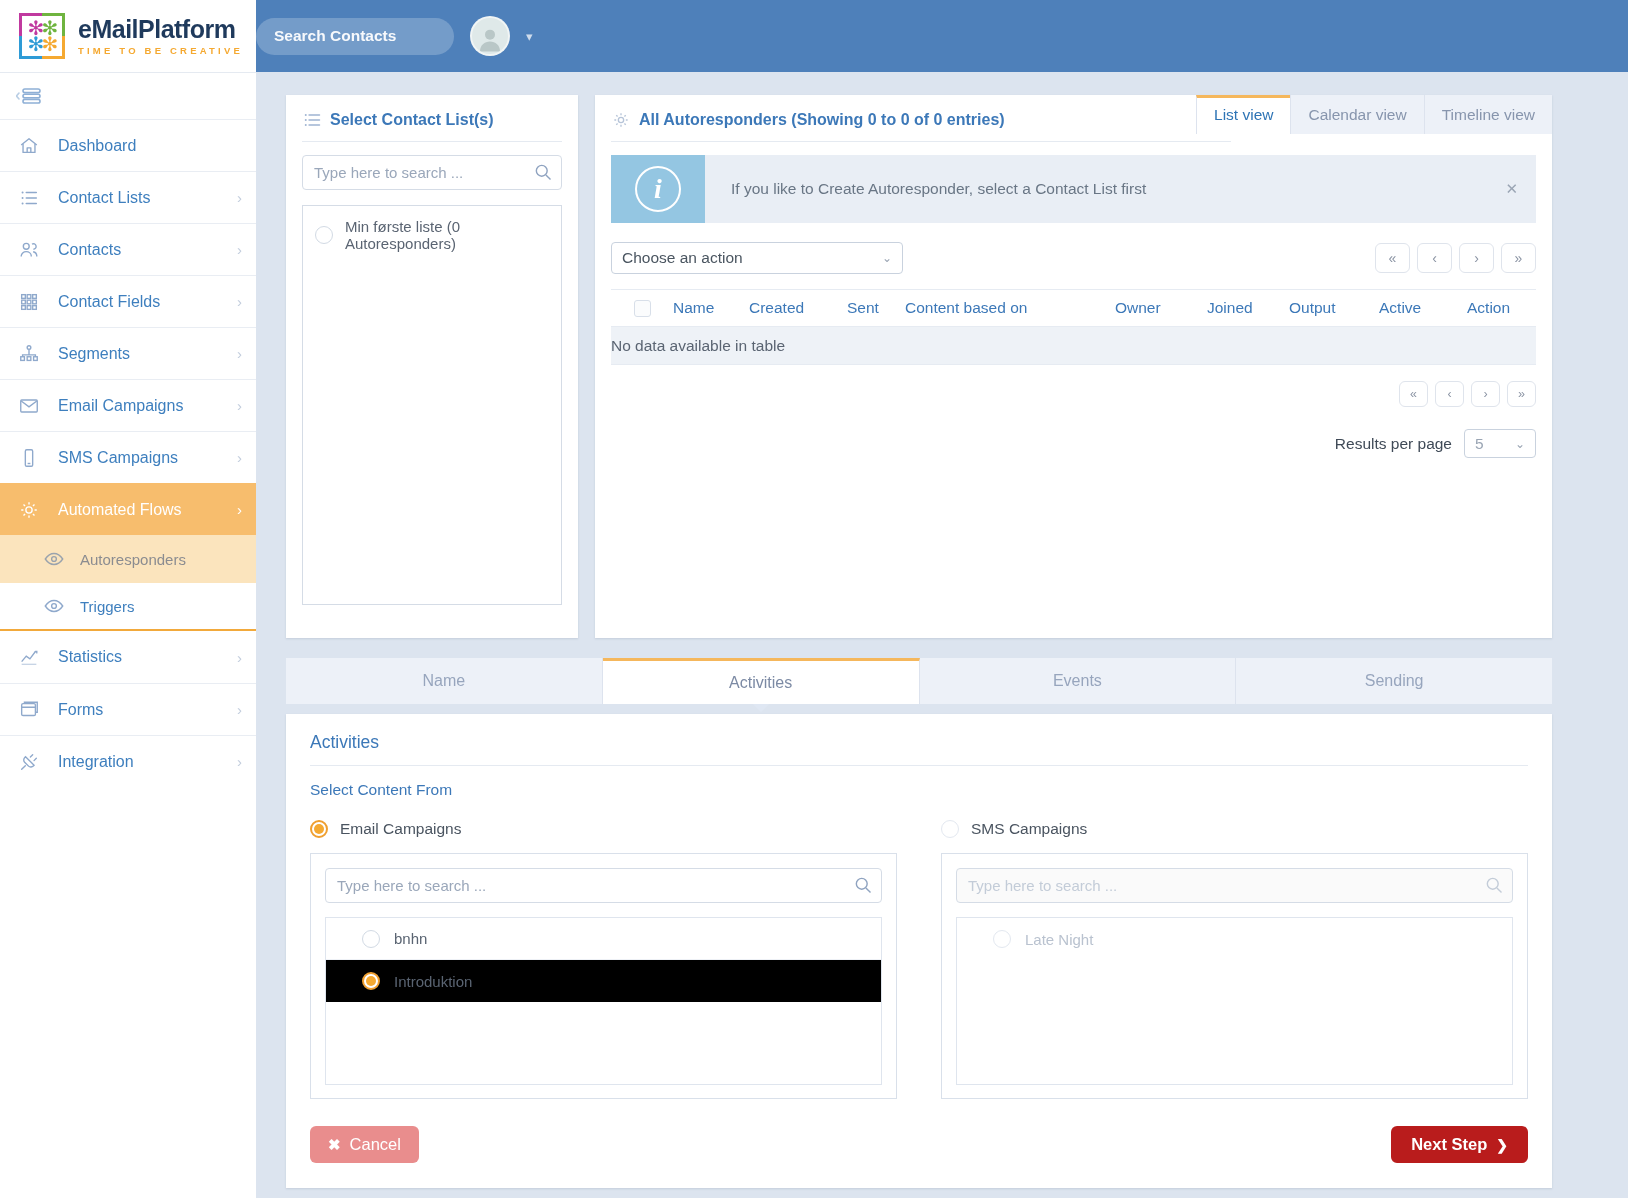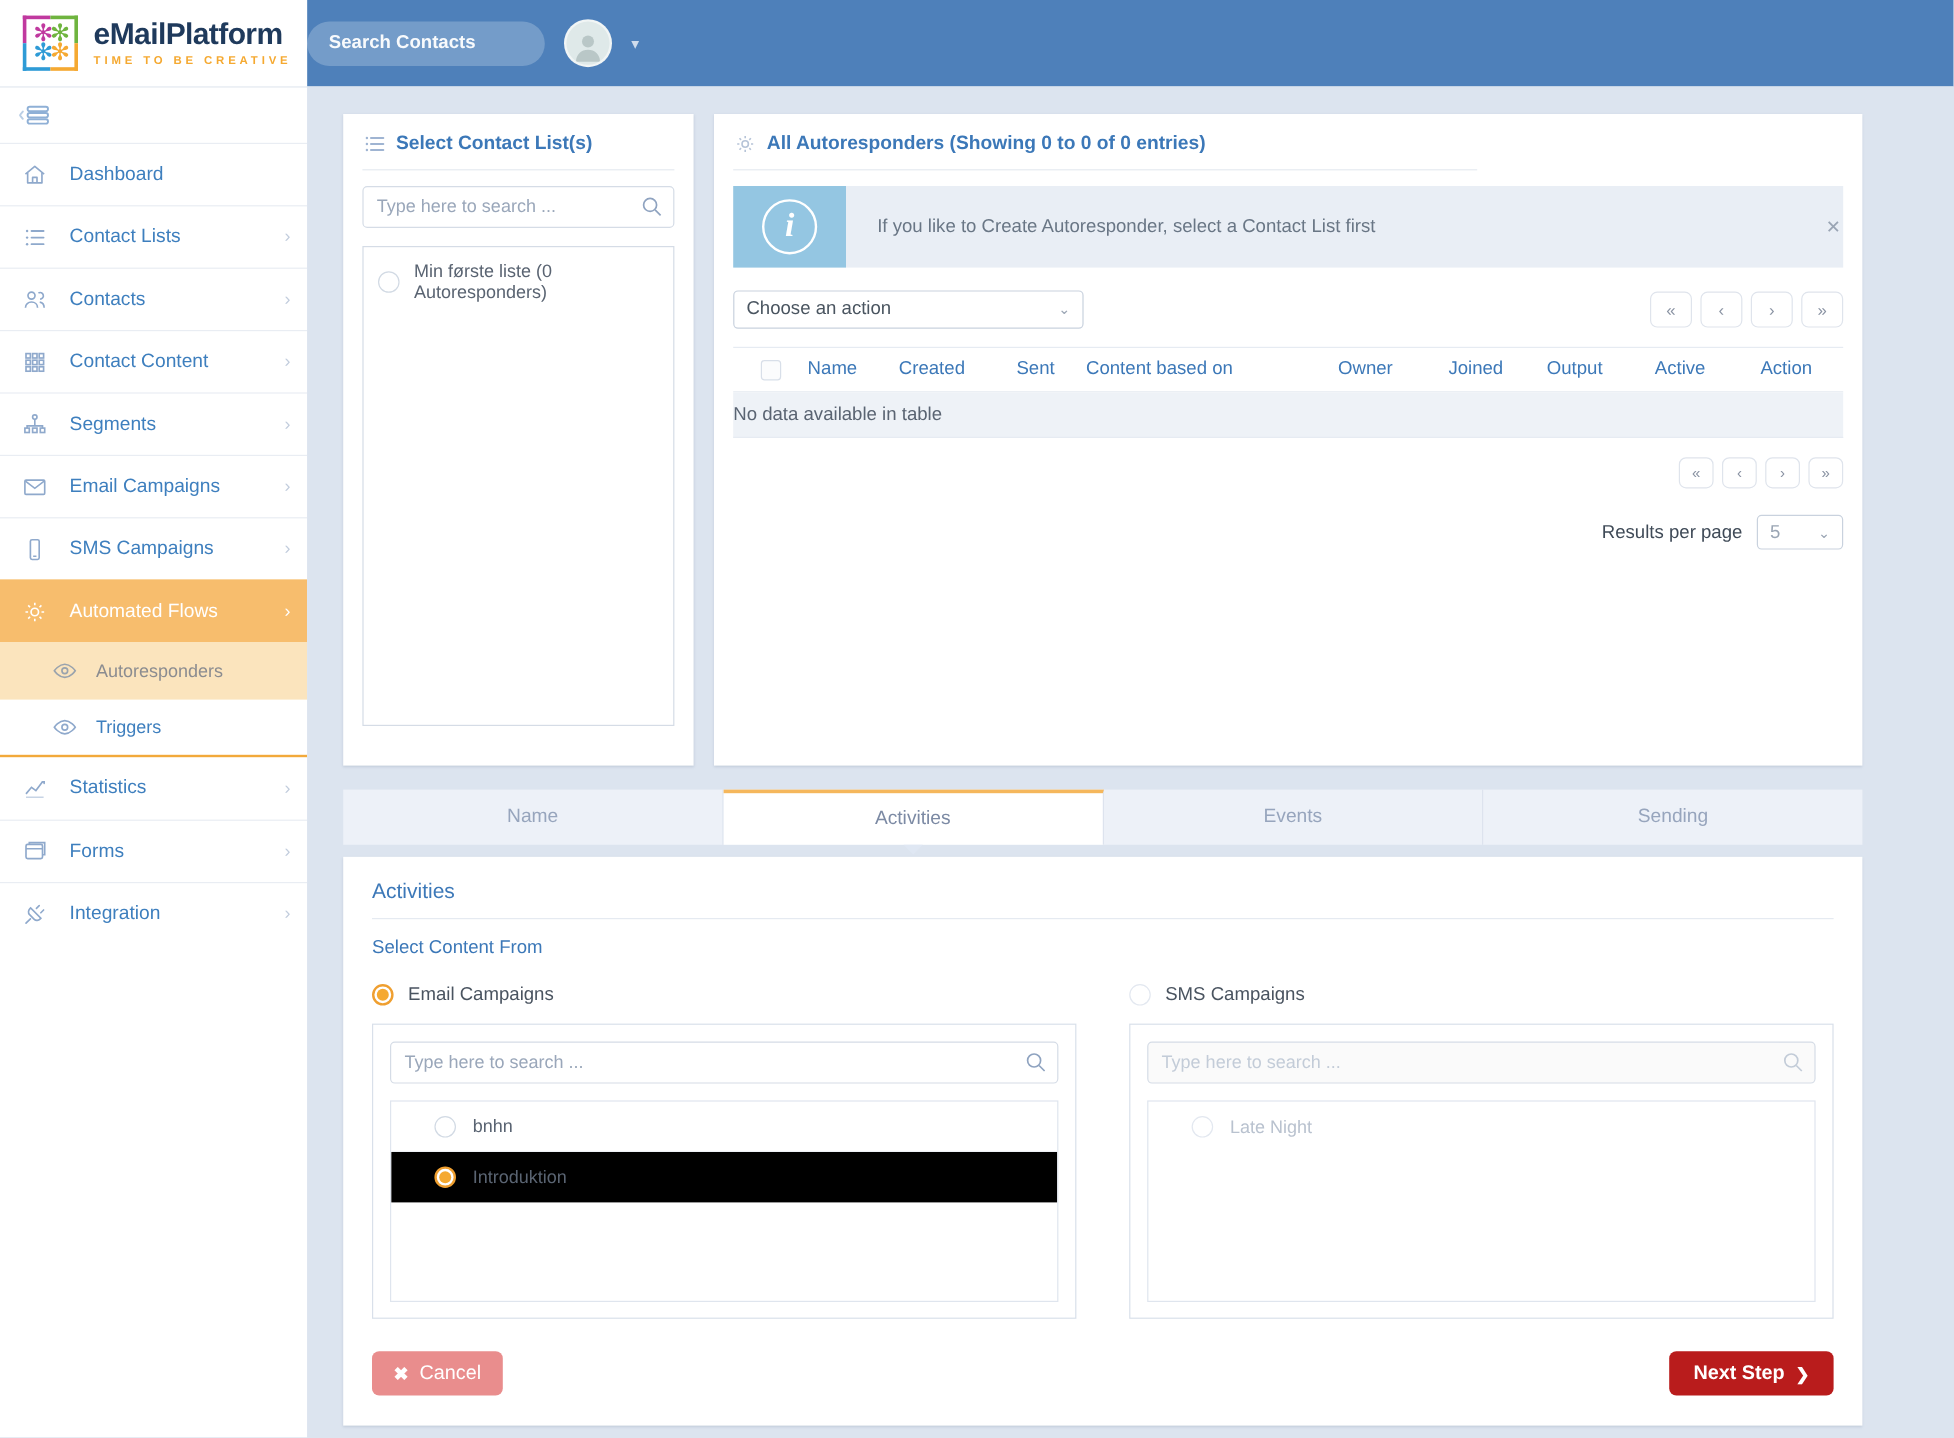--- a/index.html
+++ b/index.html
@@ -57,21 +57,21 @@
   .radio.sel { border:2px solid #ef9f30; }
   .radio.sel::after { content:""; position:absolute; inset:2px; border-radius:50%; background:#f5a931; }
 
   .auto-card { flex:1; position:relative; padding:15px 16px 0; }
   .view-tabs { position:absolute; top:0; right:0; display:flex; }
   .view-tab { padding:11px 17px 10px; background:#edf1f8; border-left:1px solid #dde3ee; color:#8795ad; font-size:15.5px; cursor:pointer; }
   .view-tab.active { background:#fff; color:#2e74b5; border-top:3px solid #f5b75c; padding-top:8px; }
   .banner { display:flex; margin-top:13px; height:68px; }
   .banner-ic { width:94px; background:#94c6e2; display:flex; align-items:center; justify-content:center; }
   .info-circ { width:46px; height:46px; border-radius:50%; border:2.5px solid #fff; color:#fff; font-family:"Liberation Serif", serif; font-style:italic; font-size:28px; display:flex; align-items:center; justify-content:center; font-weight:bold; }
-  .banner-body { flex:1; background:#e9eef5; display:flex; align-items:center; padding:0 2px 0 26px; color:#697685; font-size:15.5px; }
+  .banner-body { flex:1; background:#e9eef5; display:flex; align-items:center; padding:0 18px 0 26px; color:#697685; font-size:15.5px; }
   .banner-body .txt { flex:1; }
   .banner-close { color:#9aa5b4; font-size:15px; cursor:pointer; }
   .action-row { display:flex; align-items:center; justify-content:space-between; margin-top:19px; }
   .select { position:relative; height:32px; border:1px solid #c9d2de; border-radius:4px; display:flex; align-items:center; padding:0 30px 0 10px; color:#4a5560; font-size:15.5px; background:#fff; cursor:pointer; }
   .select .chev { position:absolute; right:10px; color:#9aa5b4; font-size:12px; }
   .action-select { width:292px; }
   .pager { display:flex; gap:7px; }
   .pg-btn { min-width:35px; height:30px; background:#fff; border:1px solid #dfe4ec; border-radius:6px; color:#8a93a3; display:flex; align-items:center; justify-content:center; font-size:14px; cursor:pointer; }
   .pager.sm .pg-btn { min-width:29px; height:26px; font-size:12.5px; }
   .table { margin-top:15px; border-top:1px solid #e6ebf2; }
@@ -204,21 +204,21 @@
             <rect x="10" y="4" width="4" height="4"></rect>
             <rect x="16" y="4" width="4" height="4"></rect>
             <rect x="4" y="10" width="4" height="4"></rect>
             <rect x="10" y="10" width="4" height="4"></rect>
             <rect x="16" y="10" width="4" height="4"></rect>
             <rect x="4" y="16" width="4" height="4"></rect>
             <rect x="10" y="16" width="4" height="4"></rect>
             <rect x="16" y="16" width="4" height="4"></rect>
           </svg>
         </span>
-      <span class="lbl">Contact Content</span>
+      <span class="lbl">Contact Fields</span>
       <span class="chev">›</span>
     </div>
     <div class="nav-item">
       <span class="ic">
           <svg width="22" height="22" viewBox="0 0 24 24" fill="none" stroke="currentColor" stroke-width="1.5">
             <circle cx="12" cy="5" r="2"></circle>
             <path d="M12 7v4M5 15v-2h14v2M12 11v2"></path>
             <rect x="3" y="15" width="4" height="4"></rect>
             <rect x="10" y="15" width="4" height="4"></rect>
             <rect x="17" y="15" width="4" height="4"></rect>
@@ -335,20 +335,25 @@
         </div>
         <div class="list-frame">
           <div class="radio-row">
             <span class="radio"></span>
             <span>Min første liste (0 Autoresponders)</span>
           </div>
         </div>
       </div>
 
       <div class="card auto-card">
+        <div class="view-tabs">
+          <div class="view-tab active">List view</div>
+          <div class="view-tab">Calendar view</div>
+          <div class="view-tab">Timeline view</div>
+        </div>
         <div class="card-title" style="max-width:620px;">
           <span class="ic">
               <svg width="20" height="20" viewBox="0 0 24 24" fill="none" stroke="#b6c4d8" stroke-width="1.6">
                 <circle cx="12" cy="12" r="3.2"></circle>
                 <path d="M12 4v2.2M12 17.8V20M4 12h2.2M17.8 12H20M6.3 6.3l1.6 1.6M16.1 16.1l1.6 1.6M17.7 6.3l-1.6 1.6M7.9 16.1l-1.6 1.6"></path>
               </svg>
             </span>
           <span>All Autoresponders (Showing 0 to 0 of 0 entries)</span>
         </div>
 

